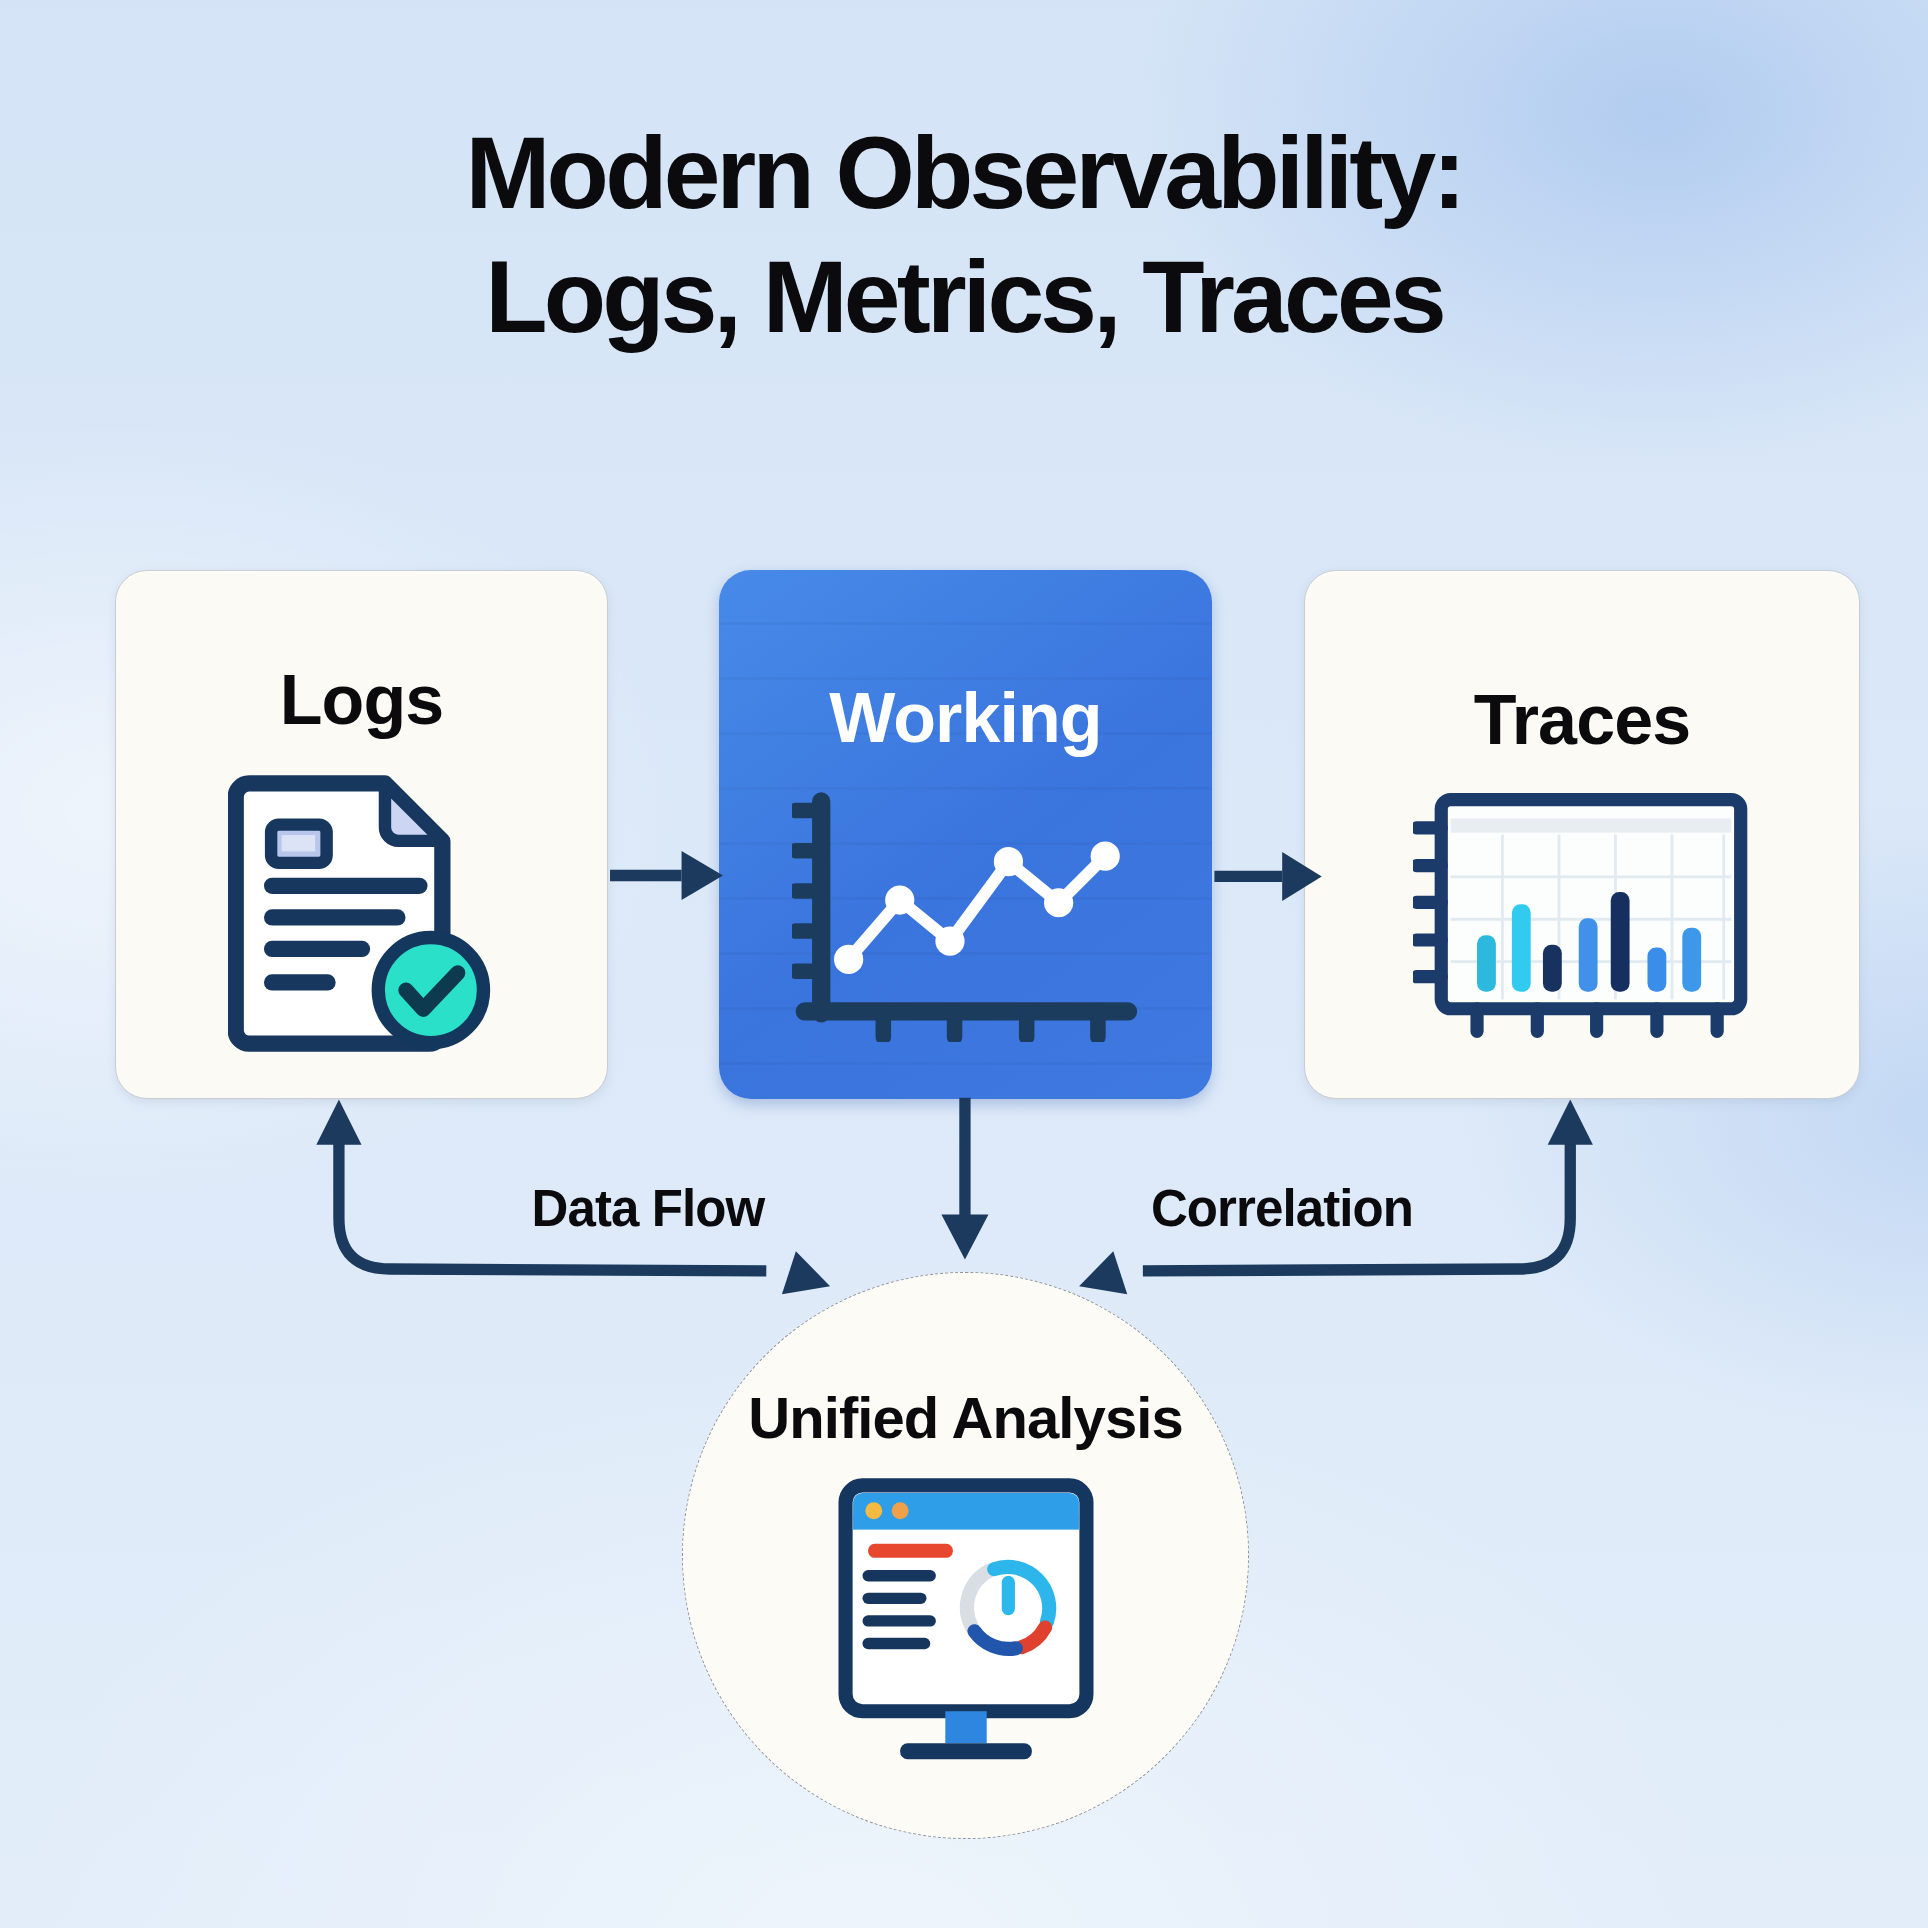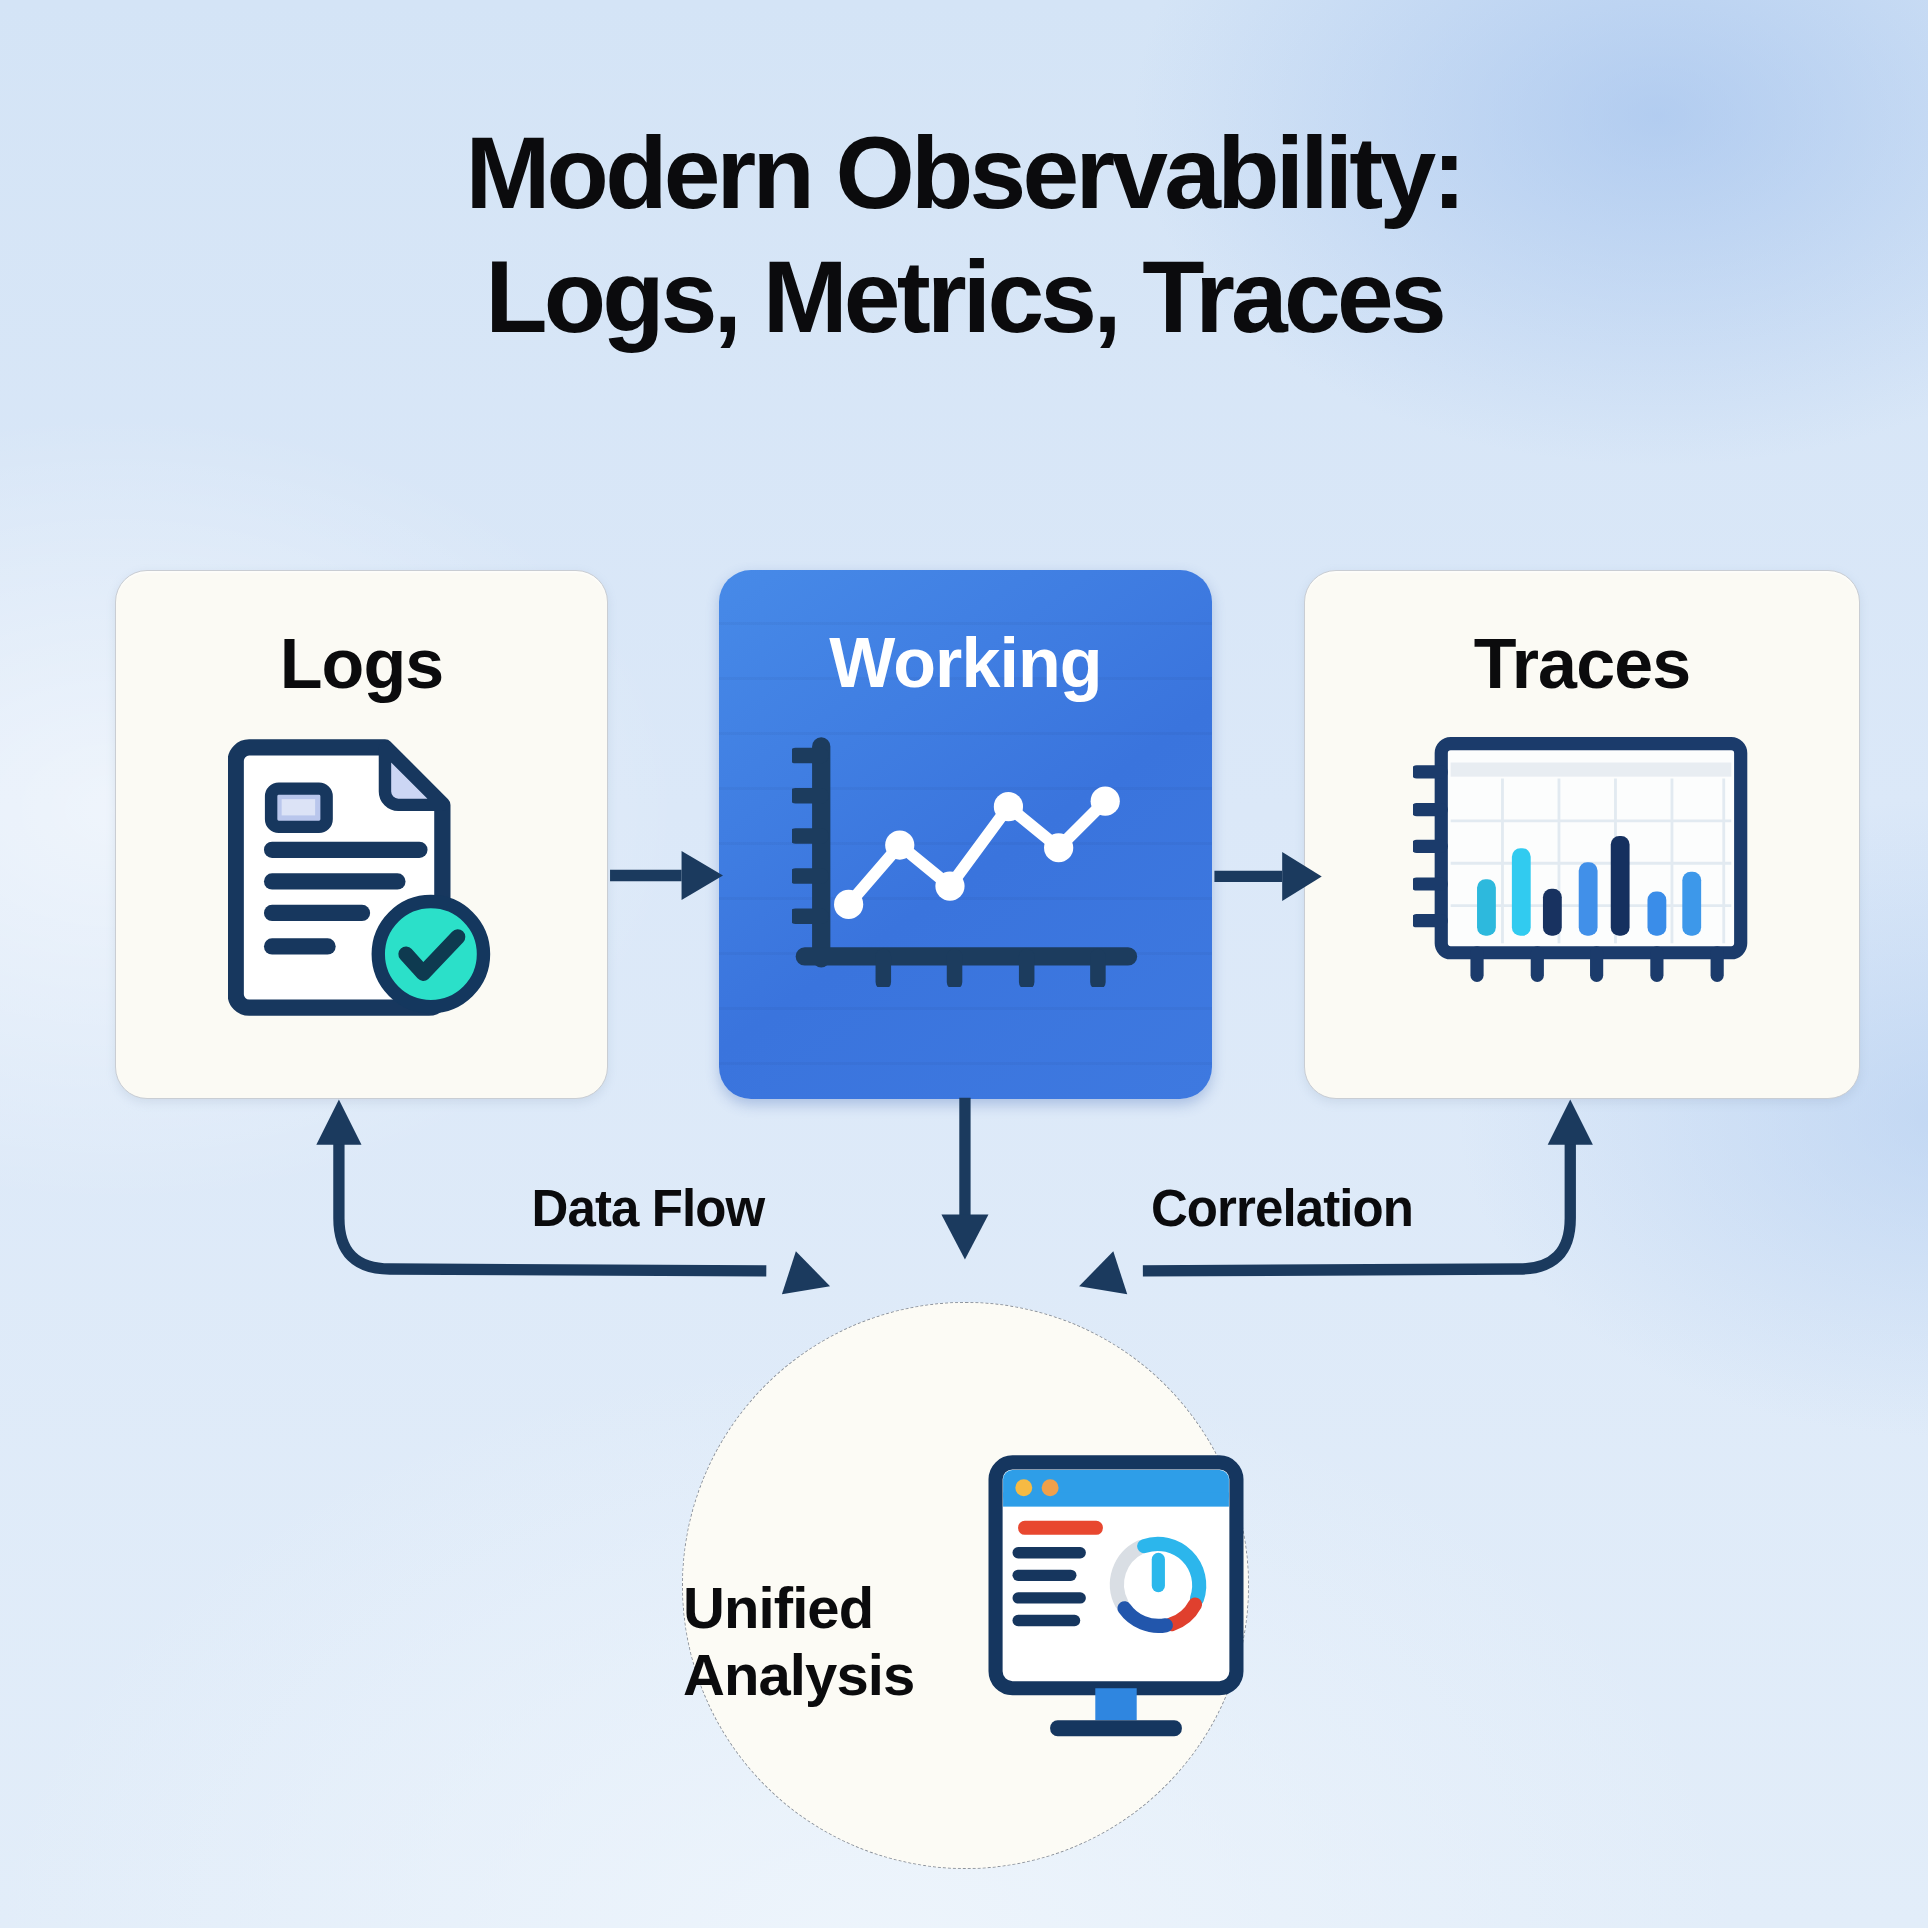--- a/index.html
+++ b/index.html
@@ -25,21 +25,21 @@
     line-height:1.22;color:#0b0b0d;
   }
   .title span{display:block;}
   .card{
     position:absolute;top:570px;height:529px;
     border-radius:32px;
     background:#fbfaf4;
     border:1.9px solid #c9cdd3;
     box-shadow:0 1.9px 1.9px rgba(255,255,255,.6) inset, 0 3.8px 9.4px rgba(130,148,178,.18);
     box-sizing:border-box;
-    display:flex;flex-direction:column;align-items:center;
+    display:flex;flex-direction:column;align-items:center;justify-content:center;
   }
   .card-logs{left:115px;width:493px;}
   .card-metrics{
     left:719px;width:493px;
     background:
       repeating-linear-gradient(180deg, rgba(20,40,90,0) 0 52px, rgba(20,40,90,.05) 52px 55px),
       linear-gradient(145deg,#478ae8 0%,#3a74dd 55%,#3e79e0 100%);
     border:none;
     box-shadow:0 5.6px 13px rgba(60,100,180,.30);
   }
@@ -52,26 +52,26 @@
   .card-icon{margin-top:32px;}
   .flow-label{
     position:absolute;top:1179px;
     transform:translateX(-50%);
     font-size:51px;font-weight:700;letter-spacing:-0.9px;color:#0b0b0d;
     white-space:nowrap;
   }
   .flow-label-left{left:648px;}
   .flow-label-right{left:1282px;}
   .hub-circle{
-    position:absolute;left:682px;top:1302px;width:567px;height:567px;
+    position:absolute;left:682px;top:1272px;width:567px;height:567px;
     border-radius:50%;
     background:#fcfbf5;
     border:1.9px dashed #8d939c;
     box-sizing:border-box;
-    display:flex;flex-direction:row;align-items:center;
+    display:flex;flex-direction:column;align-items:center;
   }
   .hub-label{
     margin-top:111px;
     font-size:58px;font-weight:700;letter-spacing:-0.9px;color:#0b0b0d;
   }
   .hub-icon{margin-top:24.5px;}
   .arrow-overlay{
     position:absolute;left:0;top:0;width:1928px;height:1928px;
     pointer-events:none;
   }

